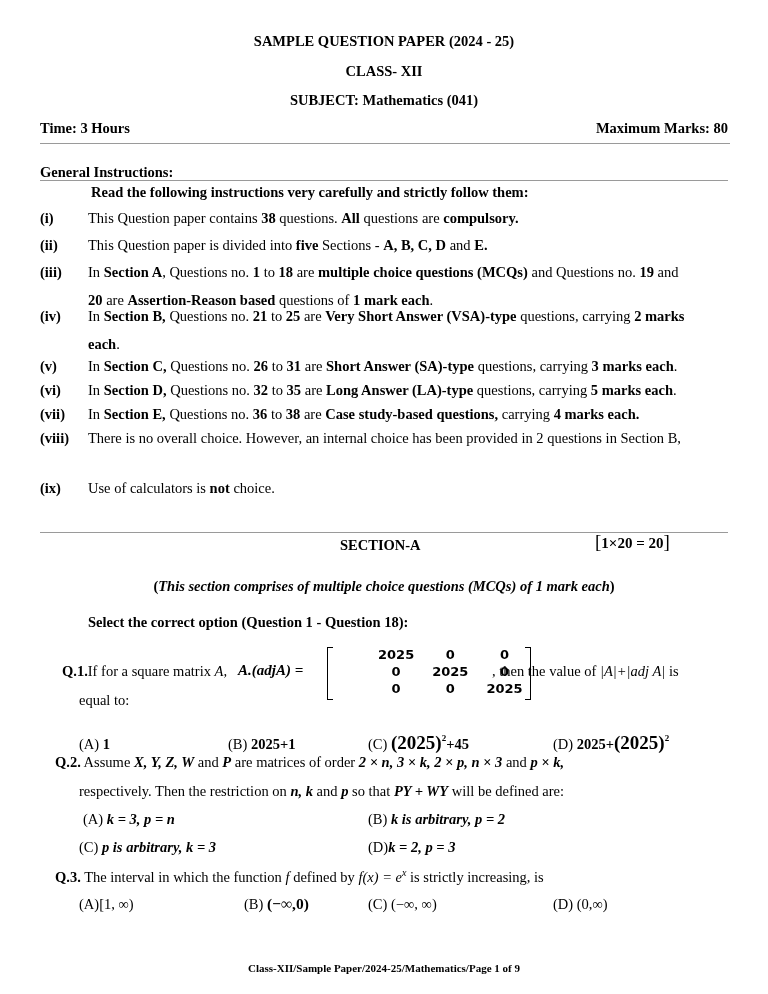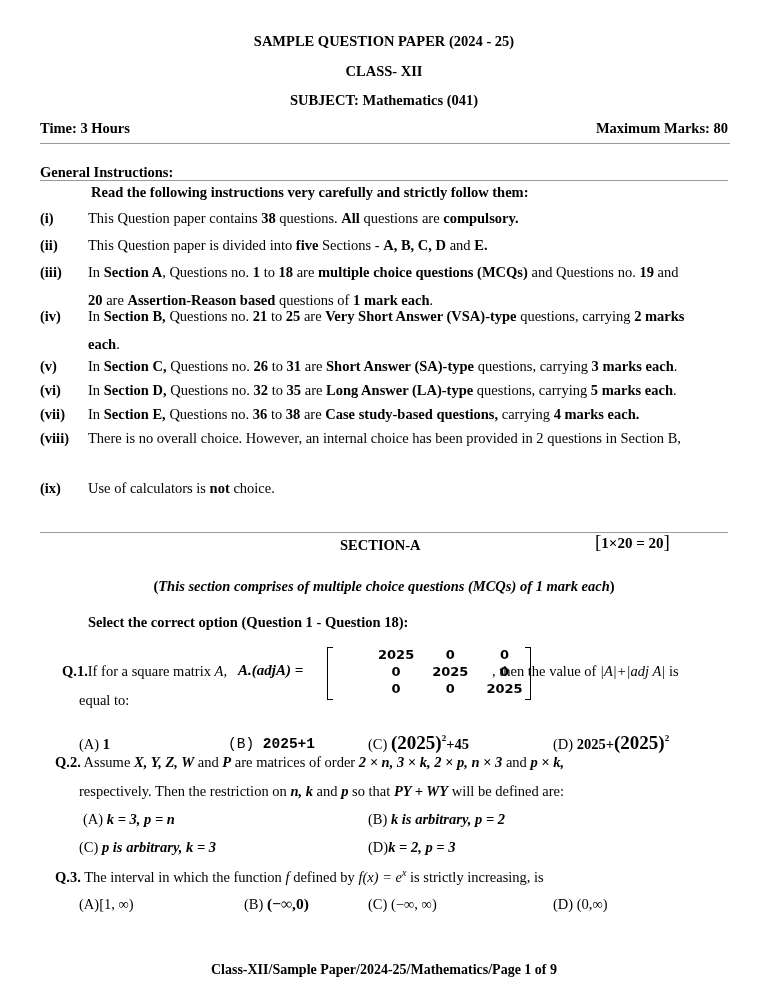--- a/index.html
+++ b/index.html
@@ -105,21 +105,21 @@
           <td>0</td>
           <td>2025</td>
         </tr>
   </tbody>
     </table>
 </div>
 <div class="abs" style="left:492px; top:663px;"><span>, then the value of </span><span class="i">|A|+|adj A|</span><span> is</span></div>
 <div class="abs" style="left:79px; top:692px;">equal to:</div>
 
 <div class="opt" style="left:79px; top:736px;"><span>(A)</span> <b>1</b></div>
-<div class="opt" style="left:228px; top:736px;font-family:Liberation Mono, monospace;"><span>(B)</span> <b>2025+1</b></div>
+<div class="opt" style="left:228px; top:736px;"><span>(B)</span> <b>2025+1</b></div>
 <div class="opt" style="left:368px; top:732px;"><span>(C)</span> <b class="big">(2025)</b><b class="sup">2</b><b>+45</b></div>
 <div class="opt" style="left:553px; top:732px;"><span>(D)</span> <b>2025+</b><b class="big">(2025)</b><b class="sup">2</b></div>
 
 <div class="abs" style="left:55px; top:754px; white-space:nowrap;">
   <b>Q.2.</b> <span>Assume </span><span class="math">X, Y, Z, W</span><span> and </span><span class="math">P</span><span> are matrices of order </span><span class="math">2 × n, 3 × k, 2 × p, n × 3</span><span> and </span><span class="math">p × k,</span>
 </div>
 <div class="abs" style="left:79px; top:783px; white-space:nowrap;">
   <span>respectively. Then the restriction on </span><span class="math">n, k</span><span> and </span><span class="math">p</span><span> so that </span><span class="math">PY + WY</span><span> will be defined are:</span>
 </div>
 <div class="opt" style="left:83px; top:811px;"><span>(A)</span> <span class="math">k = 3, p = n</span></div>
@@ -128,13 +128,13 @@
 <div class="opt" style="left:368px; top:839px;"><span>(D)</span><span class="math">k = 2, p = 3</span></div>
 
 <div class="abs" style="left:55px; top:867px; white-space:nowrap;">
   <b>Q.3.</b> <span>The interval in which the function </span><span class="i">f</span><span> defined by </span><span class="i">f(x) = </span><span class="i">e</span><span class="i sup" style="font-size:10px; vertical-align:6px;">x</span><span> is strictly increasing, is</span>
 </div>
 <div class="opt" style="left:79px; top:896px;"><span>(A)</span><span>[1, ∞)</span></div>
 <div class="opt" style="left:244px; top:895px;"><span>(B)</span> <b style="font-size:15.5px;">(−∞,0)</b></div>
 <div class="opt" style="left:368px; top:896px;"><span>(C)</span> <span>(−∞, ∞)</span></div>
 <div class="opt" style="left:553px; top:896px;"><span>(D)</span> <span>(0,∞)</span></div>
 
-<div class="abs center b" style="top:962px; font-size:14px;">Class-XII/Sample Paper/2024-25/Mathematics/Page 1 of 9</div>
+<div class="abs center b" style="top:962px; font-size:11px;">Class-XII/Sample Paper/2024-25/Mathematics/Page 1 of 9</div>
 
 </body></html>

